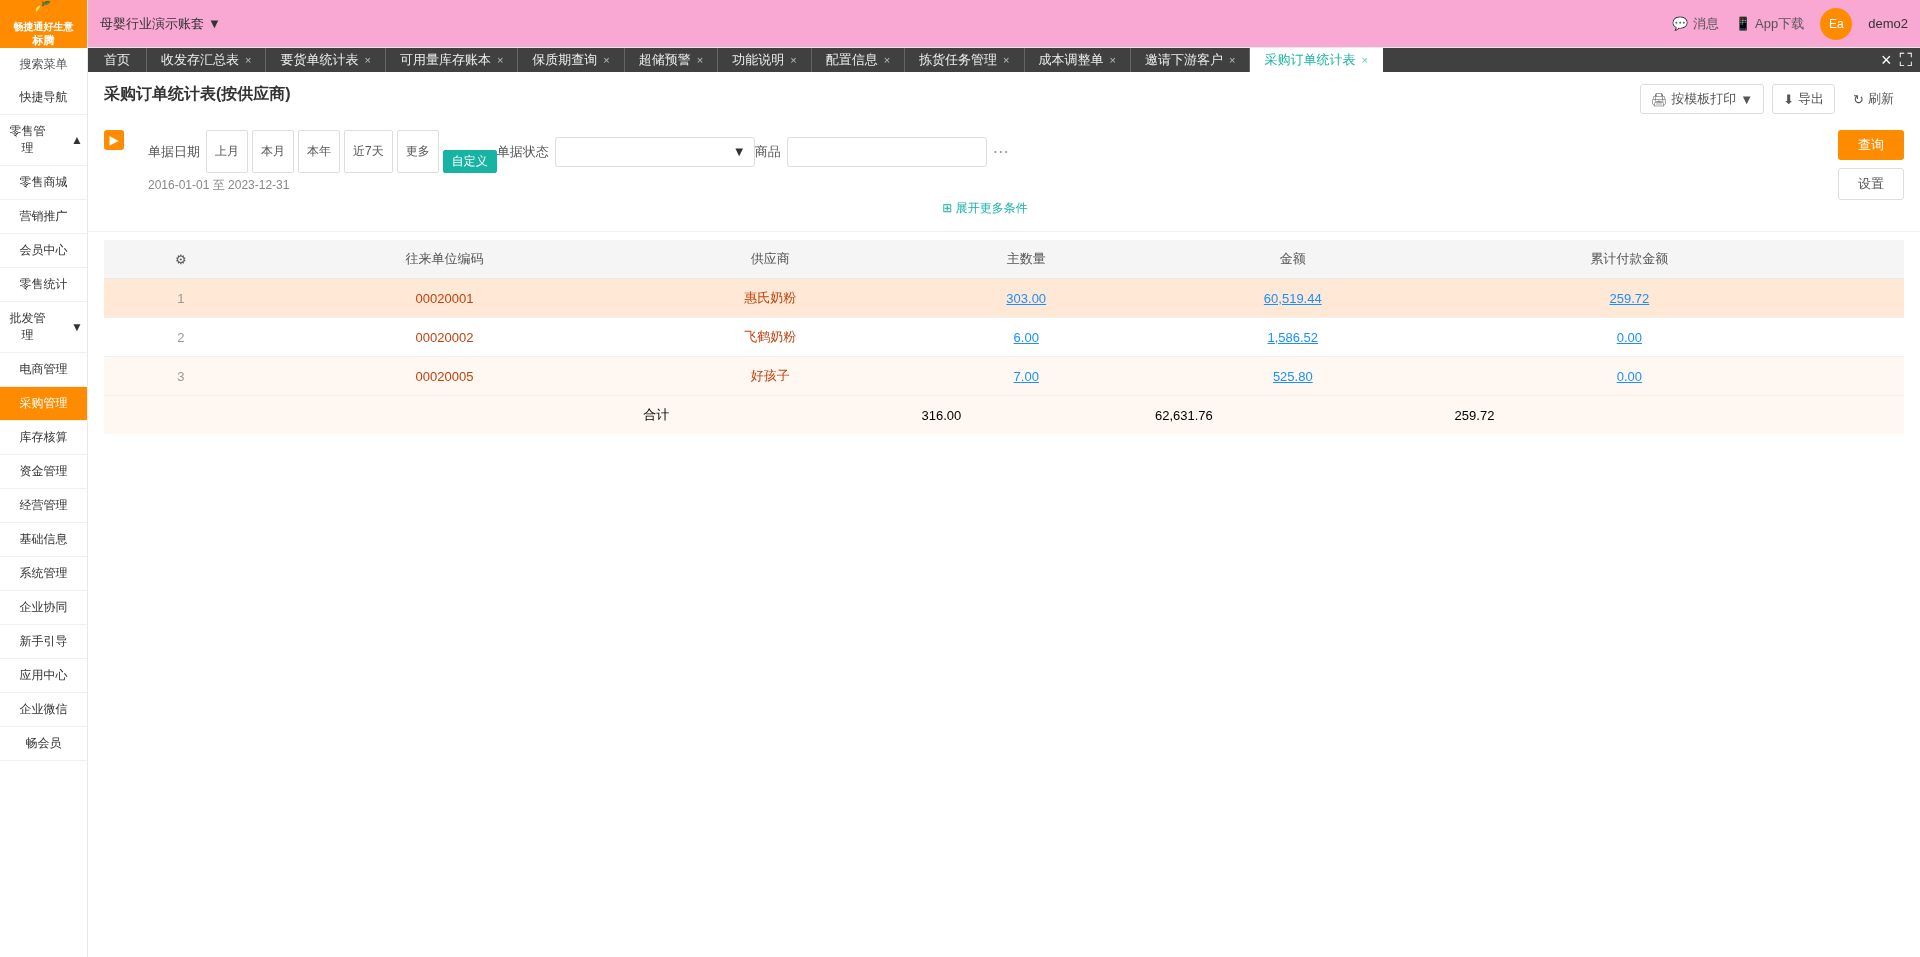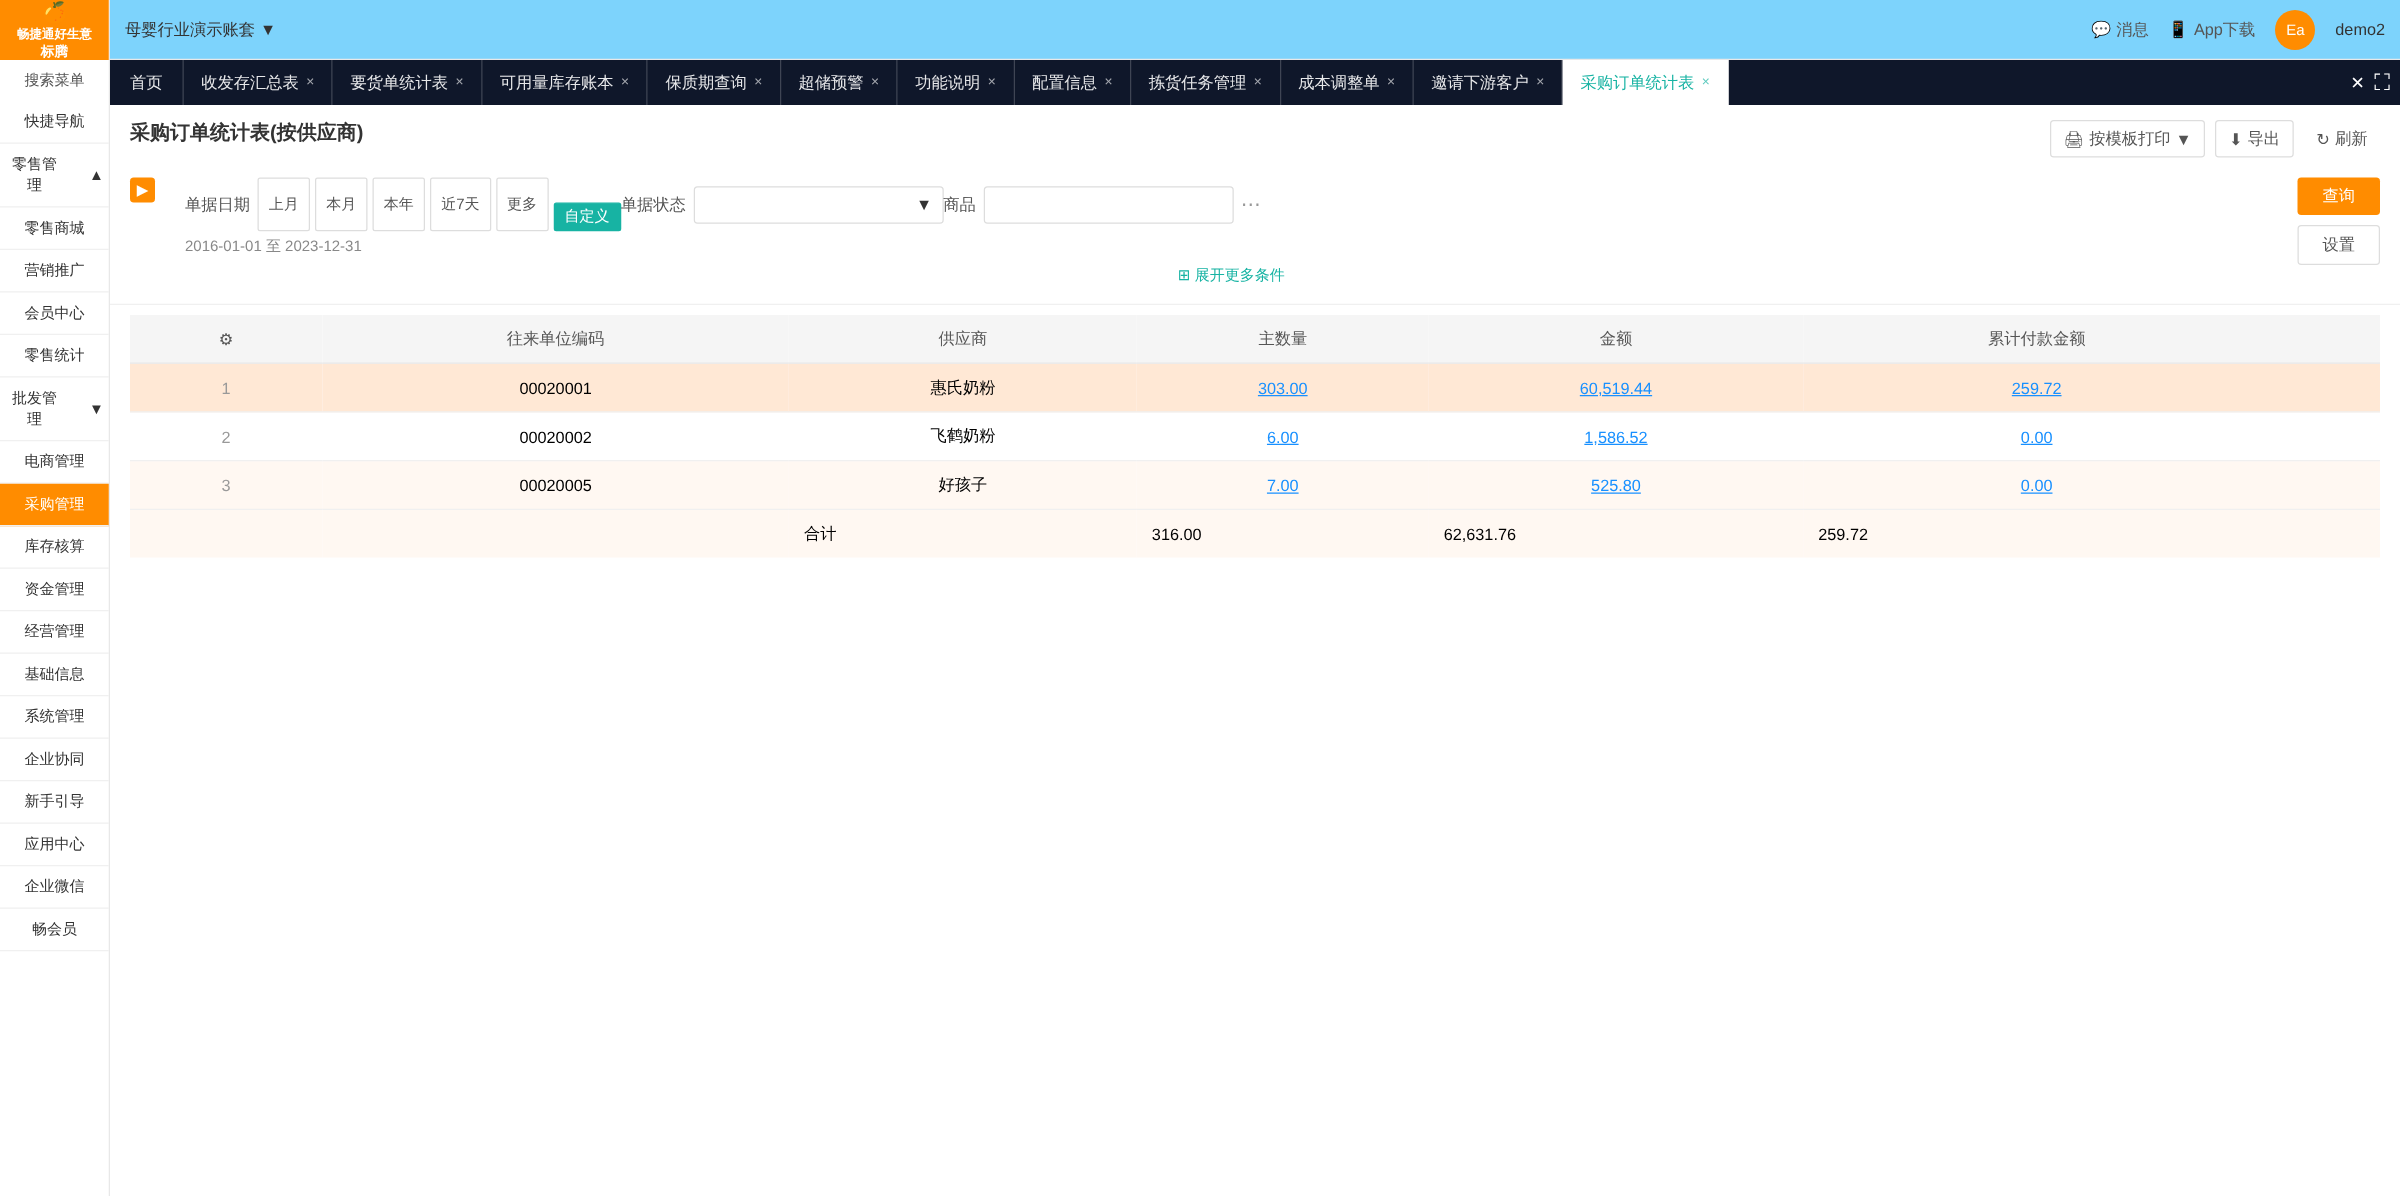--- a/index.html
+++ b/index.html
@@ -11,28 +11,28 @@
     .sidebar-logo .logo-icon { font-size: 16px; margin-bottom: 2px; }
     .sidebar-search { padding: 10px 8px 6px; }
     .sidebar-nav-item { padding: 8px 4px; text-align: center; font-size: 12px; color: #333; cursor: pointer; border-bottom: 1px solid #f0f0f0; }
     .sidebar-nav-item.active { background: #ff8c00; color: white; }
     .sidebar-nav-item.with-arrow { display: flex; align-items: center; justify-content: center; gap: 20px; }
 
     
     .main { flex: 1; display: flex; flex-direction: column; overflow: hidden; }
 
     
-    .topbar { height: 48px; background: #7dd3fc; display: flex; align-items: center; padding: 0 12px; border-bottom: 1px solid #e8e8e8; }
+    .topbar { height: 48px; background: #f9a8d4; display: flex; align-items: center; padding: 0 12px; border-bottom: 1px solid #e8e8e8; }
     .topbar-selector { display: flex; align-items: center; gap: 4px; font-size: 13px; color: #333; cursor: pointer; }
     .topbar-right { margin-left: auto; display: flex; align-items: center; gap: 16px; }
     .topbar-action { display: flex; align-items: center; gap: 4px; font-size: 13px; color: #555; cursor: pointer; }
     .user-avatar { width: 32px; height: 32px; background: #ff8c00; border-radius: 50%; display: flex; align-items: center; justify-content: center; color: white; font-size: 12px; }
 
     
-    .nav-tabs { height: 36px; background: #0f172a; display: flex; align-items: center; overflow: hidden; }
+    .nav-tabs { height: 24px; background: #404040; display: flex; align-items: center; overflow: hidden; }
     .nav-tab { height: 36px; padding: 0 14px; display: flex; align-items: center; gap: 4px; font-size: 13px; color: rgba(255,255,255,0.9); cursor: pointer; white-space: nowrap; border-right: 1px solid rgba(255,255,255,0.2); }
     .nav-tab.active { background: #fff; color: #17b3a3; font-weight: 500; }
     .nav-tab .close-btn { font-size: 11px; margin-left: 2px; opacity: 0.7; }
     .nav-tab-home { padding: 0 16px; font-weight: 500; }
     .nav-tabs-right { margin-left: auto; display: flex; align-items: center; gap: 8px; padding-right: 8px; }
     .nav-tabs-right span { color: white; cursor: pointer; font-size: 16px; }
 
     
     .page-content { flex: 1; background: #fff; overflow: auto; }
 
@@ -59,21 +59,21 @@
     .filter-expand { text-align: center; padding: 6px; color: #17b3a3; cursor: pointer; font-size: 12px; }
 
     
     .table-container { padding: 0 16px 16px; }
     table { width: 100%; border-collapse: collapse; margin-top: 8px; }
     thead tr { background: #f5f5f5; }
     thead th { padding: 10px 12px; text-align: center; font-size: 13px; font-weight: 500; color: #555; border-bottom: 1px solid #e8e8e8; white-space: nowrap; }
     tbody tr { background: #fff; }
     tbody tr:nth-child(odd) { background: #fff8f2; }
     tbody tr.selected { background: #ffe8d5; }
-    tbody td { padding: 10px 12px; text-align: center; font-size: 13px; color: #000000; border-bottom: 1px solid #f0f0f0; }
+    tbody td { padding: 10px 12px; text-align: center; font-size: 13px; color: #c2410c; border-bottom: 1px solid #f0f0f0; }
     tbody td.link { color: #1890ff; cursor: pointer; text-decoration: underline; }
     .row-num { color: #999; }
     .table-footer { background: #fff8f2; }
     .table-footer td { padding: 10px 12px; font-weight: 500; font-size: 13px; border-top: 1px solid #737373; }
     .settings-icon { width: 18px; height: 18px; display: inline-flex; align-items: center; justify-content: center; cursor: pointer; }
     .expand-btn { background: #ff8c00; color: white; border: none; border-radius: 3px; width: 20px; height: 20px; cursor: pointer; font-size: 12px; display: inline-flex; align-items: center; justify-content: center; }
 
     .filter-wrapper { display: flex; gap: 16px; }
     .filter-right { display: flex; flex-direction: column; gap: 4px; }
   </style>

